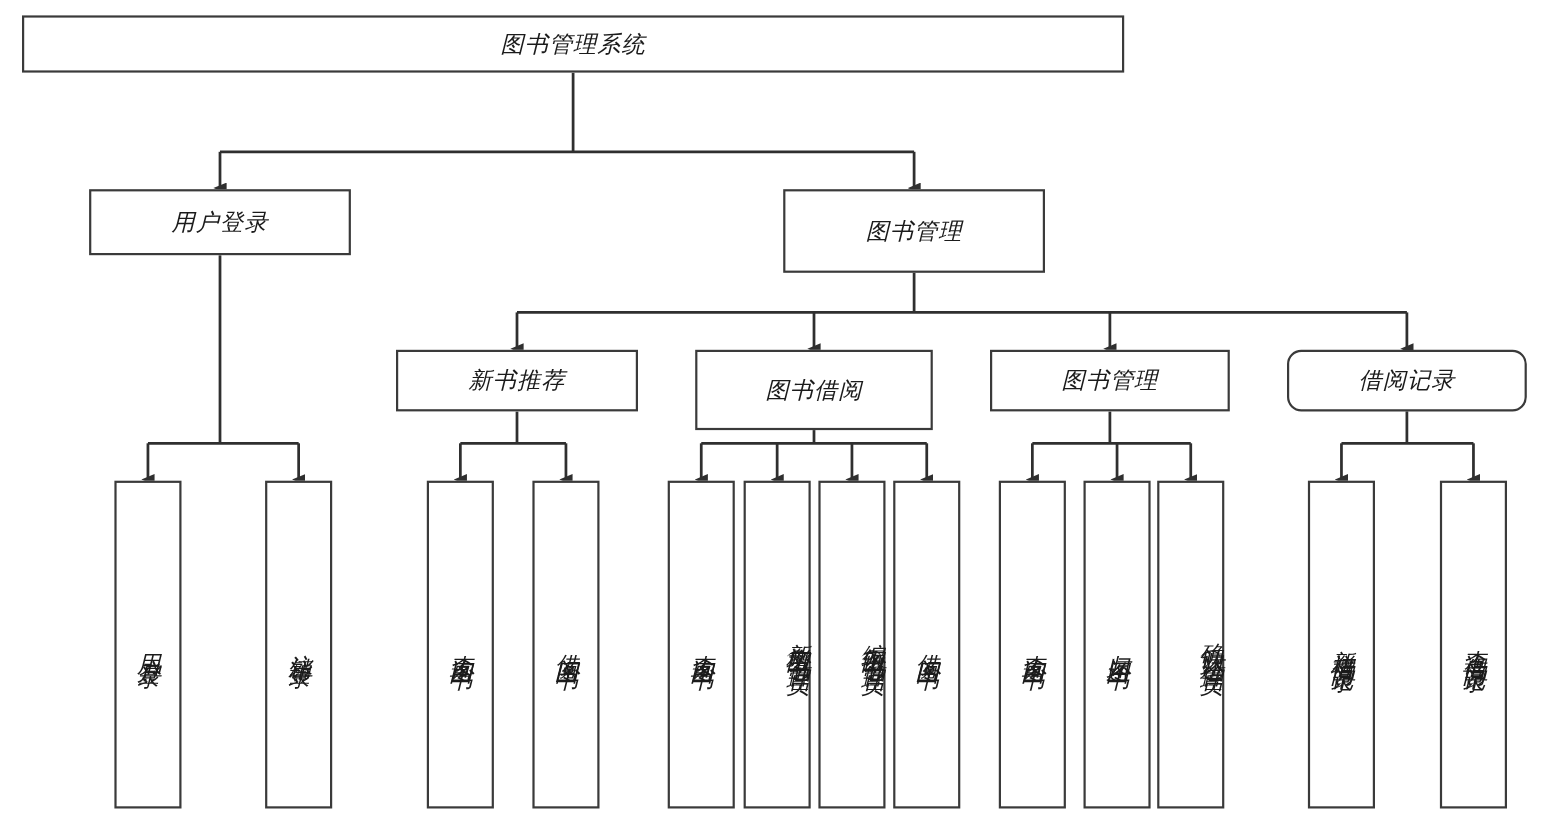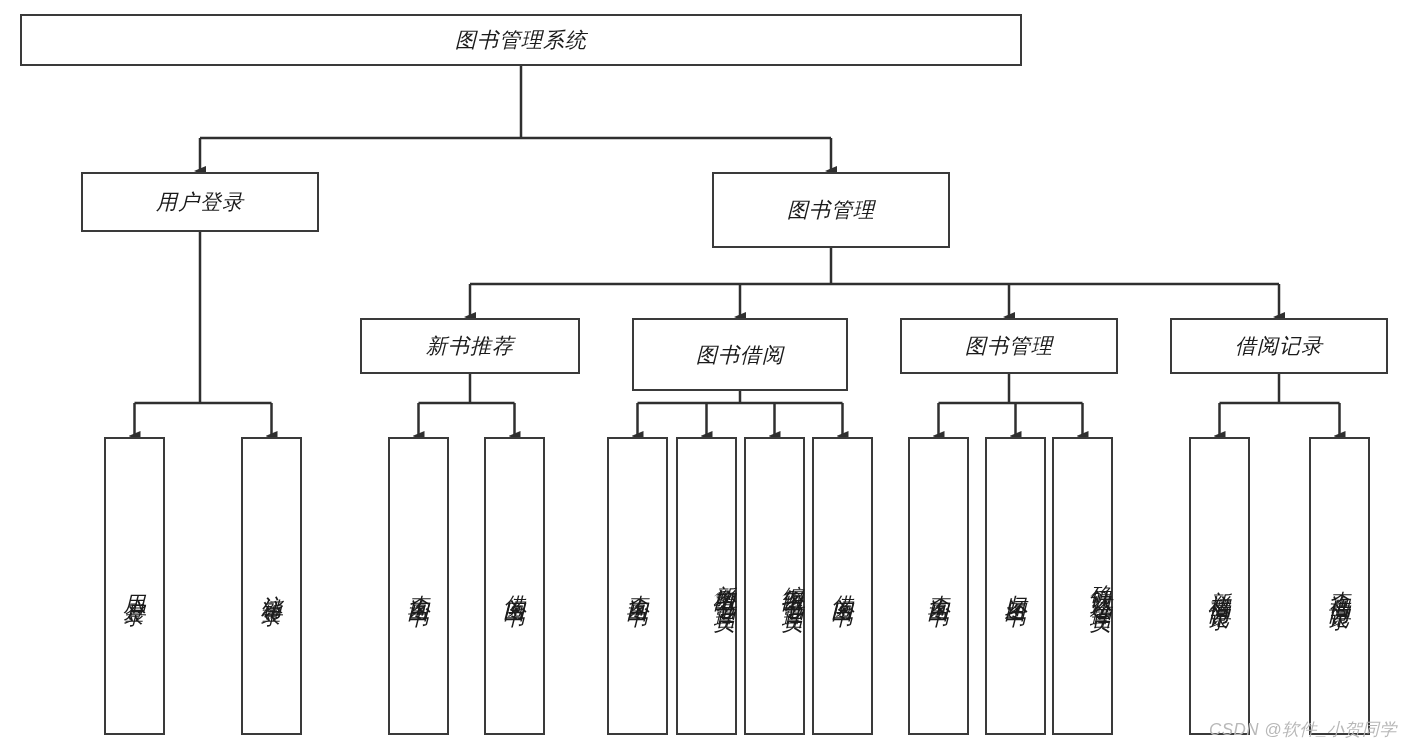--- a/index.html
+++ b/index.html
@@ -135,21 +135,21 @@
       </div>
       <div class="node horiz" style="left: 360px; top: 318px; width: 220px; height: 56px; justify-content: center;">
         <span class="hlabel">新书推荐</span>
       </div>
       <div class="node horiz" style="left: 632px; top: 318px; width: 216px; height: 73px;">
         <span class="hlabel">图书借阅</span>
       </div>
       <div class="node horiz" style="left: 900px; top: 318px; width: 218px; height: 56px;">
         <span class="hlabel">图书管理</span>
       </div>
-      <div class="node horiz" style="left: 1170px; top: 318px; width: 218px; height: 56px;">
+      <div class="node horiz" style="left: 1170px; top: 318px; width: 218px; height: 56px; border-radius: 13px;">
         <span class="hlabel">借阅记录</span>
       </div>
       <div class="node vert" style="left: 104px; top: 437px; width: 61px; height: 298px;">
         <span class="vlabel">用户登录</span>
       </div>
       <div class="node vert" style="left: 241px; top: 437px; width: 61px; height: 298px;">
         <span class="vlabel">注销登录</span>
       </div>
       <div class="node vert" style="left: 388px; top: 437px; width: 61px; height: 298px;">
         <span class="vlabel">查询图书</span>
@@ -179,14 +179,13 @@
         <span class="vlabel">确认归还（管理员）</span>
       </div>
       <div class="node vert" style="left: 1189px; top: 437px; width: 61px; height: 298px;">
         <span class="vlabel">新增借阅记录</span>
       </div>
       <div class="node vert" style="left: 1309px; top: 437px; width: 61px; height: 298px;">
         <span class="vlabel">查询借阅记录</span>
       </div>
     </div>
 
-  <div id="watermark">CSDN @软件_小贺同学</div>
 </div>
 
 </body></html>

